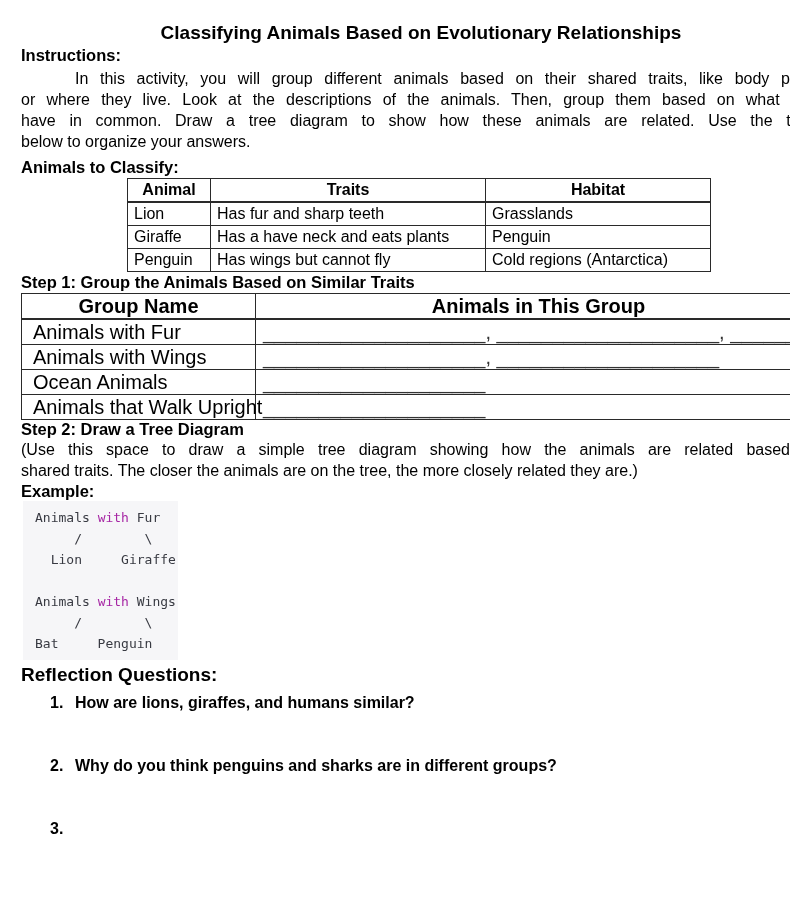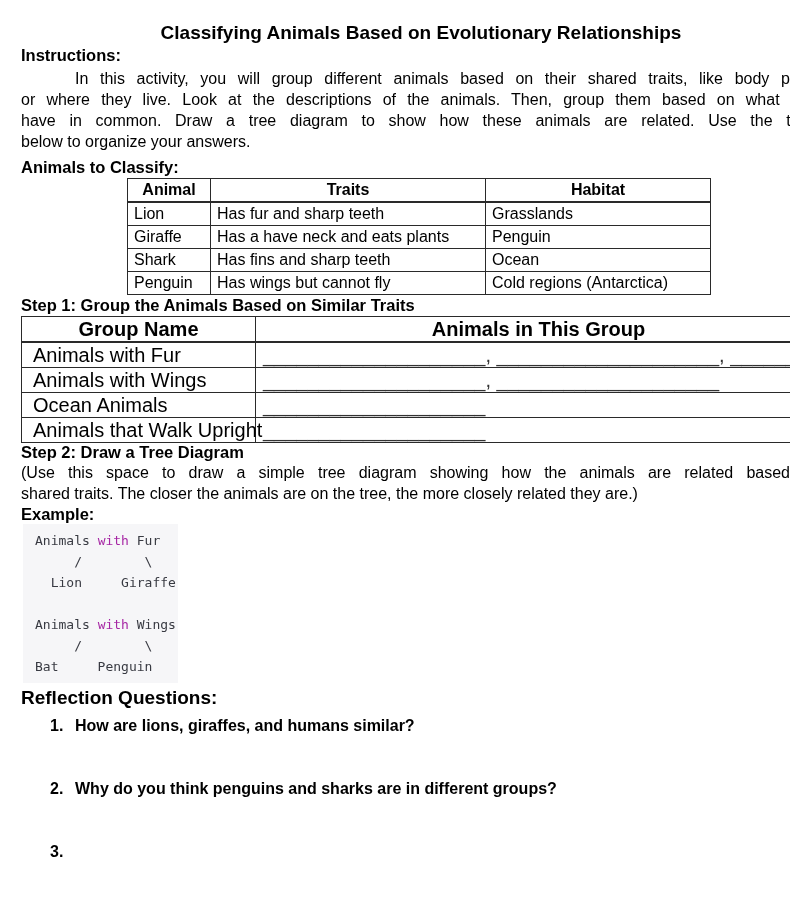--- a/index.html
+++ b/index.html
@@ -89,25 +89,20 @@
           <td>Lion</td>
           <td>Has fur and sharp teeth</td>
           <td>Grasslands</td>
         </tr>
         <tr>
           <td>Giraffe</td>
           <td>Has a have neck and eats plants</td>
           <td>Penguin</td>
         </tr>
         <tr>
-          <td>Shark</td>
-          <td>Has fins and sharp teeth</td>
-          <td>Ocean</td>
-        </tr>
-        <tr>
           <td>Penguin</td>
           <td>Has wings but cannot fly</td>
           <td>Cold regions (Antarctica)</td>
         </tr>
       </tbody>
   </table>
 
   <div class="sec-heading" style="margin-top:1px;">Step 1: Group the Animals Based on Similar Traits</div>
 
   <table class="step1-table">

